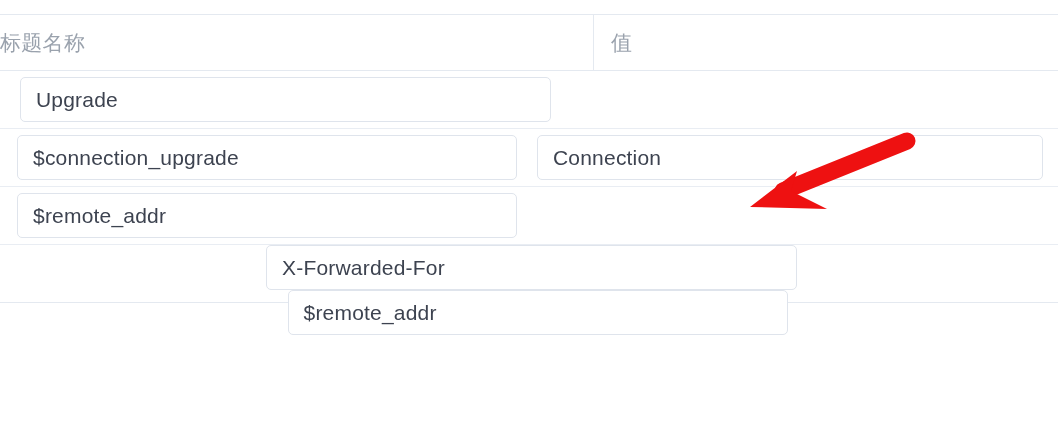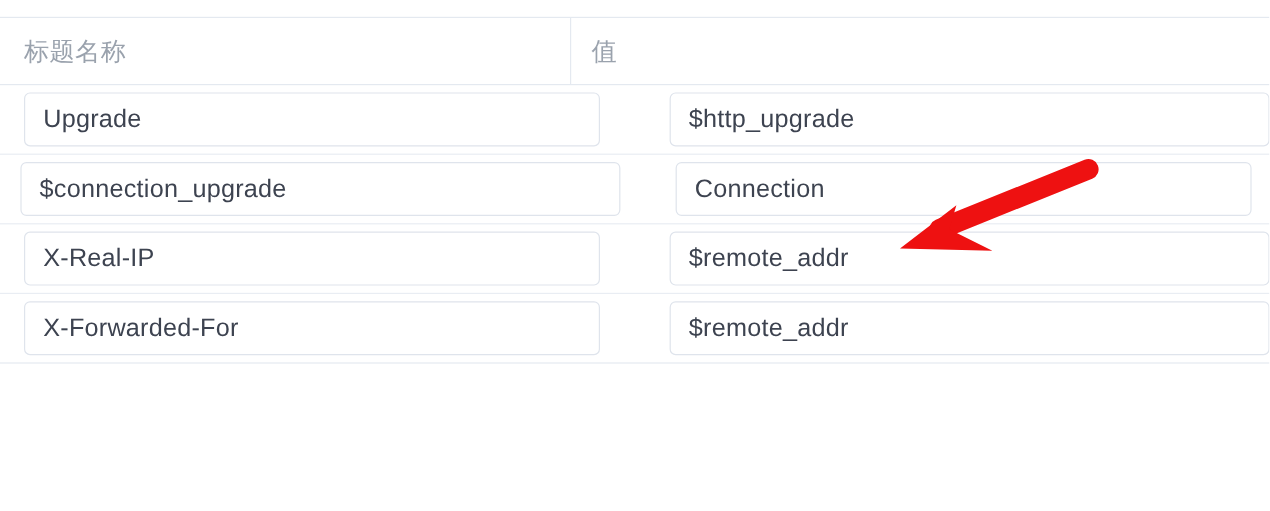--- a/index.html
+++ b/index.html
@@ -43,41 +43,40 @@
   .th {
     display: flex;
     align-items: center;
     box-sizing: border-box;
     font-size: 21px;
     color: #9aa2ad;
     font-weight: 400;
     letter-spacing: .3px;
   }
   .th-name {
-    width: 476px;
-    padding-left: 20px;
+    width: 594px;
     border-right: 1px solid #e4e9f0;
   }
   .th-value {
     flex: 1 1 auto;
     padding-left: 17px;
   }
 
   .tbody { }
 
   .trow {
     display: flex;
     align-items: center;
     height: 58px;
     border-bottom: 1px solid #e9edf3;
     box-sizing: border-box;
-    gap: 26px;
   }
   .trow:last-child {
     border-bottom: 1px solid #e4e9f0;
+    flex-direction: column;
   }
 
   .td {
     display: flex;
     align-items: center;
     box-sizing: border-box;
     height: 100%;
   }
   .td-name {
     width: 566px;
@@ -131,39 +130,33 @@
       <div class="th th-name">标题名称</div>
       <div class="th th-value">值</div>
     </div>
 
     <div class="tbody">
 
       <div class="trow">
         <div class="td td-name">
           <div class="field">Upgrade</div>
         </div>
-        <div class="td td-value">
-          <div class="field">$http_upgrade</div>
-        </div>
       </div>
 
       <div class="trow">
         <div class="td td-value">
           <div class="field">$connection_upgrade</div>
         </div>
         <div class="td td-name">
           <div class="field">Connection</div>
         </div>
       </div>
 
 
       <div class="trow">
-        <div class="td td-name">
-          <div class="field">X-Real-IP</div>
-        </div>
         <div class="td td-value">
           <div class="field">$remote_addr</div>
         </div>
       </div>
 
       <div class="trow">
         <div class="td td-name">
           <div class="field">X-Forwarded-For</div>
         </div>
         <div class="td td-value">

